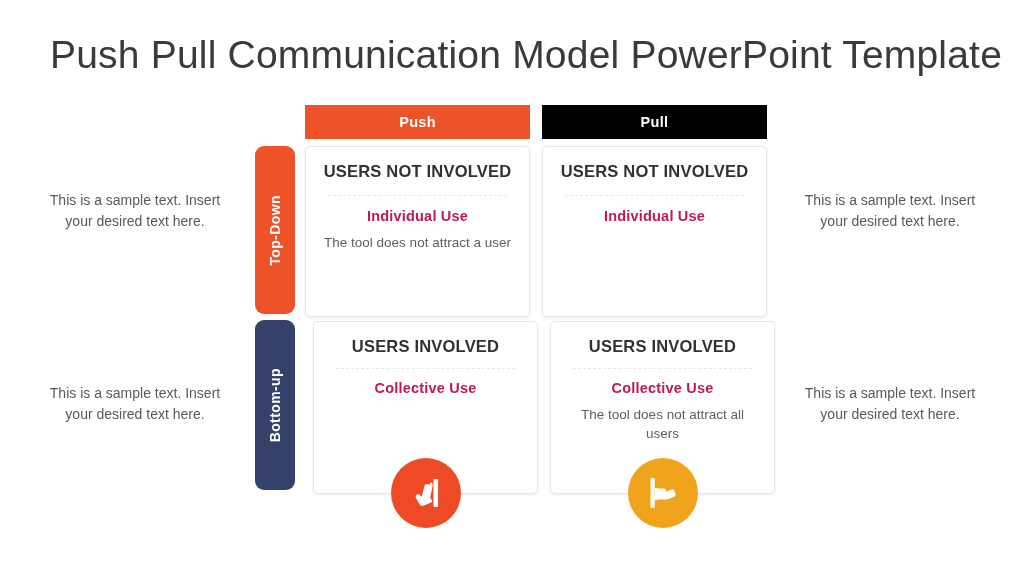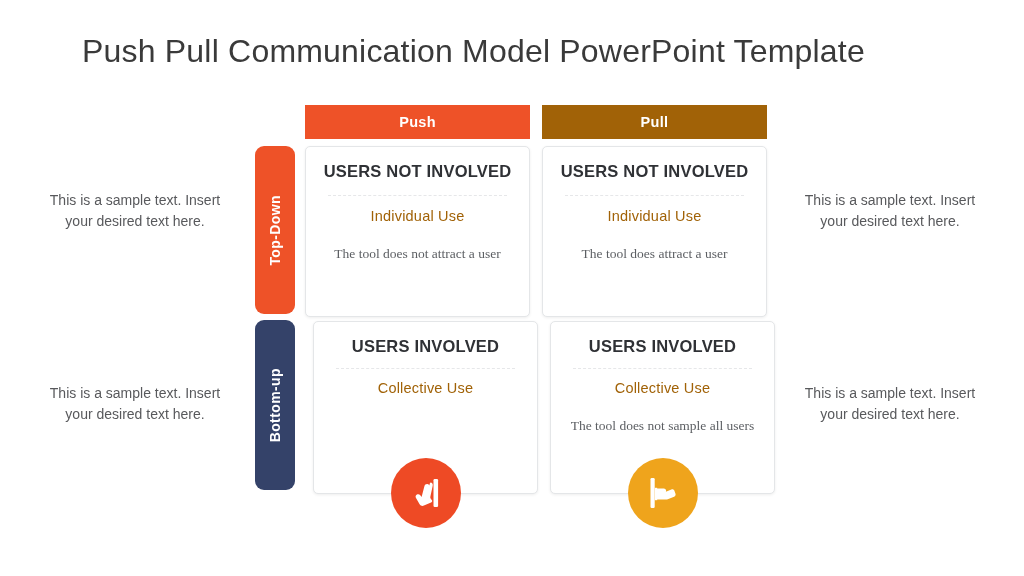--- a/index.html
+++ b/index.html
@@ -13,26 +13,25 @@
     font-family: "Liberation Sans", sans-serif;
     overflow: hidden;
     position: relative;
   }
 
   
   .slide-title {
     position: absolute;
     left: 50px;
     top: 33px;
-    font-size: 32px;
+    font-size: 39px;
     font-weight: 400;
     color: #3a3a3a;
     letter-spacing: 0.2px;
     white-space: nowrap;
-    margin-left: 32px;
   }
 
   
   .matrix {
     position: absolute;
     left: 255px;
     top: 105px;
     width: 512px;
     height: 390px;
   }
@@ -52,21 +51,21 @@
     border-radius: 0;
     display: flex;
     align-items: center;
     justify-content: center;
     color: #ffffff;
     font-size: 14.5px;
     font-weight: bold;
     letter-spacing: 0.3px;
   }
   .col-pill.push { background: #ee5228; }
-  .col-pill.pull { background: #a16207; }
+  .col-pill.pull { background: #000000; }
 
   
   .row-label {
     position: absolute;
     left: 0;
     width: 40px;
     border-radius: 9px;
     color: #ffffff;
     font-size: 14px;
     font-weight: bold;
@@ -113,30 +112,29 @@
     letter-spacing: 0.2px;
   }
   .card-divider {
     border: 0;
     border-top: 1px dashed #e6e7e9;
     margin: 13px 6px 12px 6px;
   }
   .cards-row.r2 .card-divider { margin: 11px 6px 11px 6px; }
   .card-subtitle {
     font-size: 14.5px;
-    font-weight: normal;
-    color: #a16207;
+    font-weight: bold;
+    color: #be185d;
     letter-spacing: 0.2px;
   }
   .card-desc {
-    margin-top: 20px;
+    margin-top: 9px;
     font-size: 13.5px;
     color: #5c5f63;
     line-height: 1.42;
-    font-family: Liberation Serif, serif;
   }
 
   
   .icon-circle {
     position: absolute;
     width: 70px;
     height: 70px;
     border-radius: 50%;
     display: flex;
     align-items: center;
@@ -196,41 +194,40 @@
     <div class="card">
       <div class="card-heading">USERS NOT INVOLVED</div>
       <hr class="card-divider">
       <div class="card-subtitle">Individual Use</div>
       <div class="card-desc">The tool does not attract a user</div>
     </div>
     <div class="card">
       <div class="card-heading">USERS NOT INVOLVED</div>
       <hr class="card-divider">
       <div class="card-subtitle">Individual Use</div>
-      <div class="card-desc">The tool does attract a user</div>
     </div>
   </div>
 
   <div class="cards-row r2">
     <div class="card">
       <div class="card-heading">USERS INVOLVED</div>
       <hr class="card-divider">
       <div class="card-subtitle">Collective Use</div>
       <div class="icon-circle push">
         <svg width="40" height="40" viewBox="0 0 40 40" aria-hidden="true">
           <rect x="27.5" y="6" width="4.6" height="28" rx="1.2" fill="#ffffff"></rect>
           <path d="M24.5 9.5c1.7 0 2.6 1.4 2.2 3.2l-2.3 10.9c-.2 1-.1 1.6.5 2.3l.9 1.1c.7.9.4 2.1-.7 2.6l-7.2 3c-1.6.7-3.4.1-4.3-1.4l-3.6-6.1c-.8-1.3-.4-2.9.9-3.6 1.2-.6 2.6-.3 3.4.8l1.3 1.8 2.8-10.9c.4-1.5 1.6-2.4 3-2.2 1 .1 1.7.7 2 1.6l.1-.9c.2-1.3 1-2.2 1-2.2z" fill="#ffffff"></path>
         </svg>
       </div>
     </div>
     <div class="card">
       <div class="card-heading">USERS INVOLVED</div>
       <hr class="card-divider">
       <div class="card-subtitle">Collective Use</div>
-      <div class="card-desc">The tool does not sample all users</div>
+      <div class="card-desc">The tool does not attract all users</div>
       <div class="icon-circle pull">
         <svg width="40" height="40" viewBox="0 0 40 40" aria-hidden="true">
           <rect x="7.5" y="5" width="4.2" height="30" rx="1.2" fill="#ffffff"></rect>
           <path d="M12 15.5h8.8c1.3 0 2.3 1 2.3 2.2 0 .4-.1.8-.3 1.1l5.6-2.3c1.2-.5 2.6.1 3 1.3l1.1 3c.4 1.2-.2 2.5-1.4 3l-6.3 2.4c-.6.2-1.2.3-1.8.3H12v-11z" fill="#ffffff"></path>
           <rect x="11.8" y="14.8" width="2.4" height="12.4" fill="#ffffff"></rect>
         </svg>
       </div>
     </div>
   </div>
 

